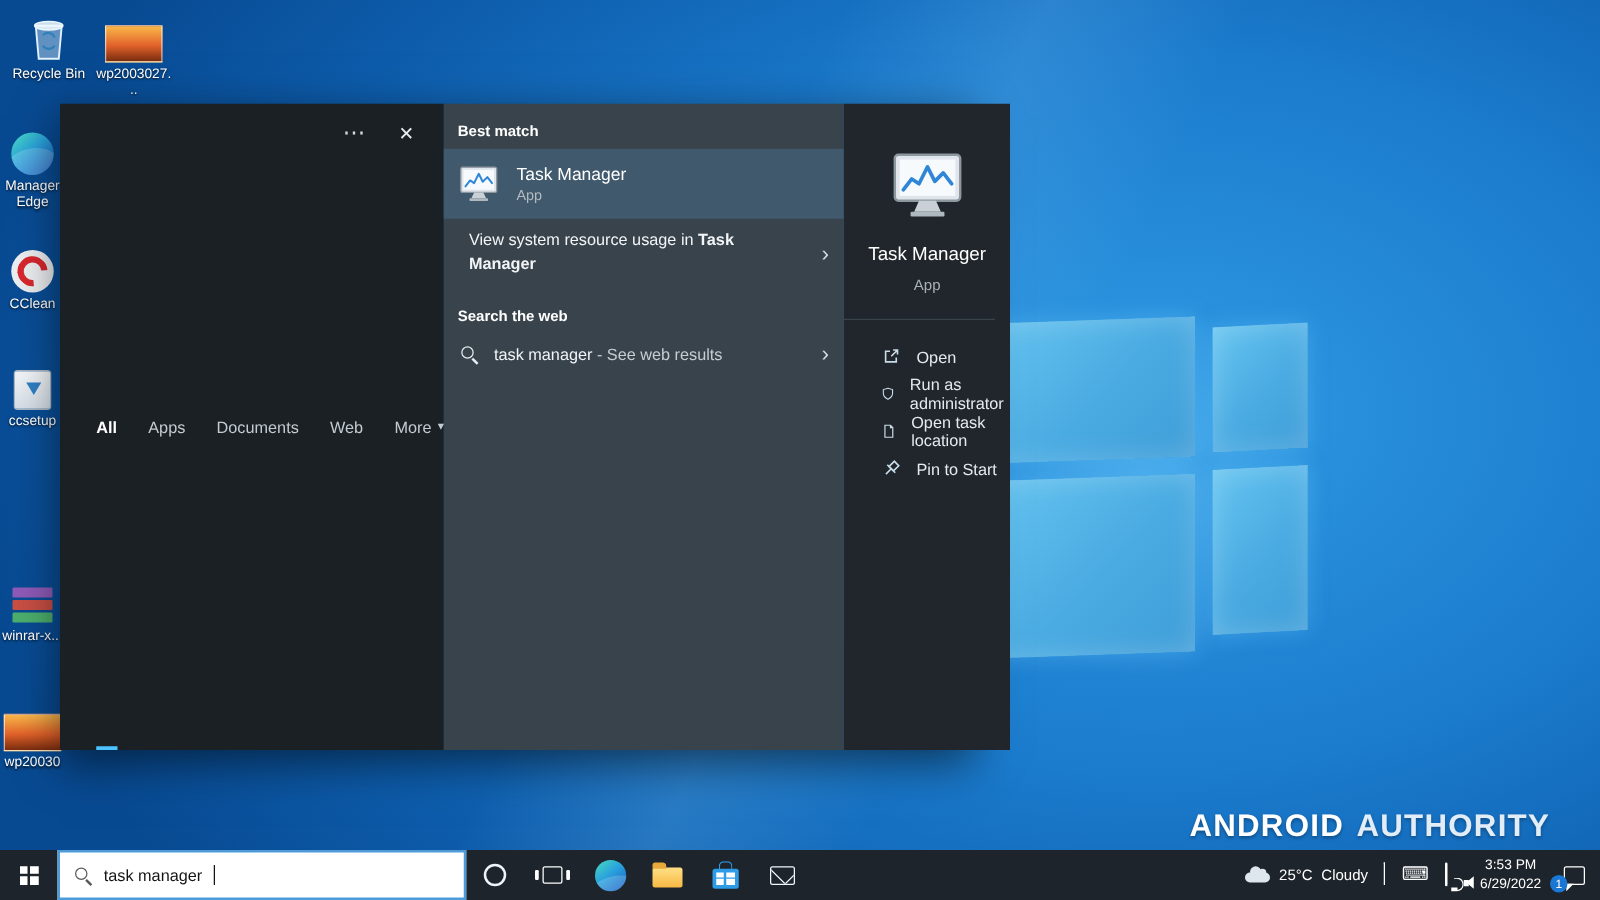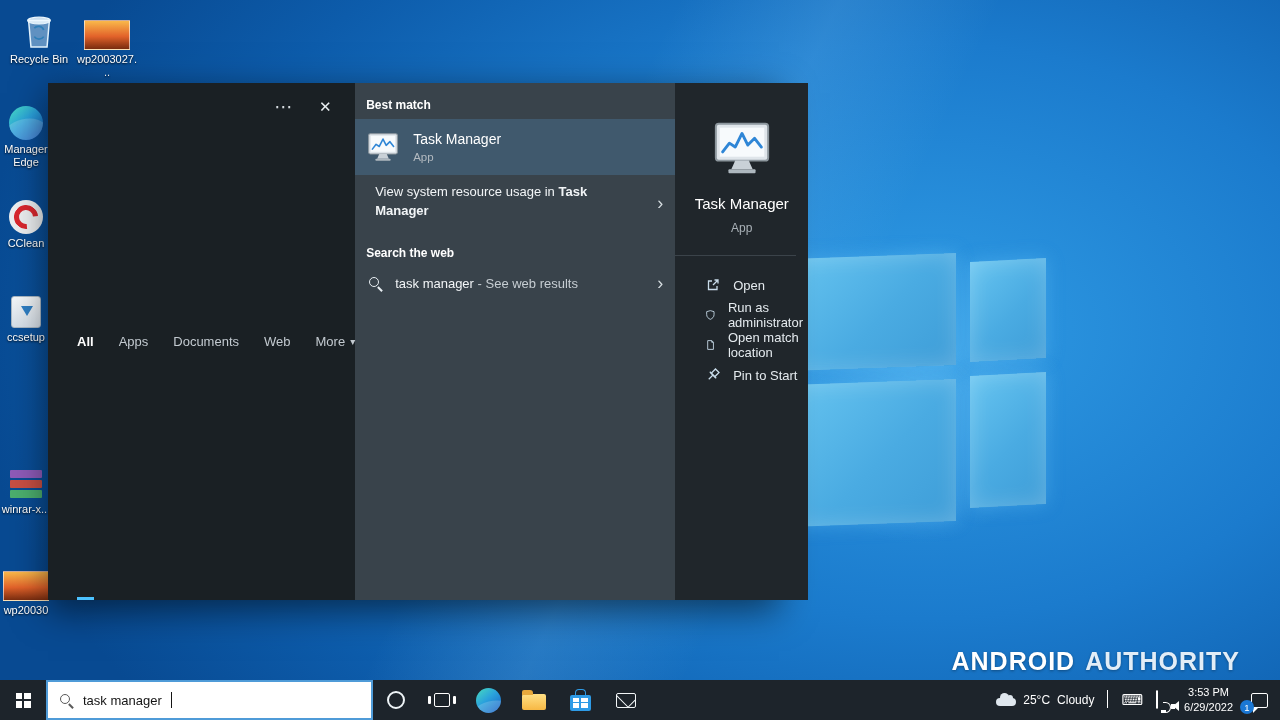--- a/index.html
+++ b/index.html
@@ -289,21 +289,21 @@
             <svg viewBox="0 0 16 16" width="16" height="16">
               <path d="M8 1.5L13.5 3V7.5C13.5 11 11 13.2 8 14.5C5 13.2 2.5 11 2.5 7.5V3Z" fill="none" stroke="#c9dcea" stroke-width="1.3"></path>
             </svg>
             <span>Run as administrator</span>
           </li>
           <li>
             <svg viewBox="0 0 16 16" width="16" height="16">
               <path d="M4 1.5H10L12.5 4V14.5H4Z" fill="none" stroke="#c9dcea" stroke-width="1.3"></path>
               <path d="M10 1.5V4H12.5" fill="none" stroke="#c9dcea" stroke-width="1.3"></path>
             </svg>
-            <span>Open match location</span>
+            <span>Open task location</span>
           </li>
           <li>
             <svg viewBox="0 0 16 16" width="16" height="16">
               <g transform="rotate(45 8 8)" stroke="#c9dcea" stroke-width="1.3" fill="none">
                 <rect x="5.5" y="2" width="5" height="6"></rect>
                   <line x1="3.5" y1="8" x2="12.5" y2="8"></line>
                   <line x1="8" y1="8" x2="8" y2="14"></line>
               </g>
             </svg>
             <span>Pin to Start</span>

